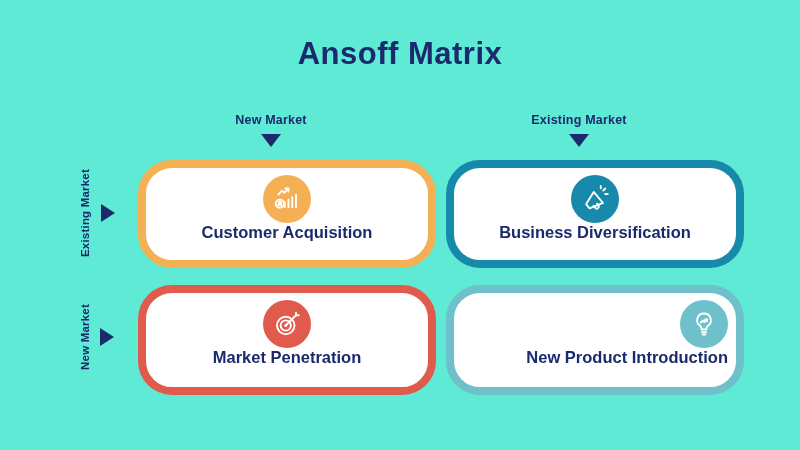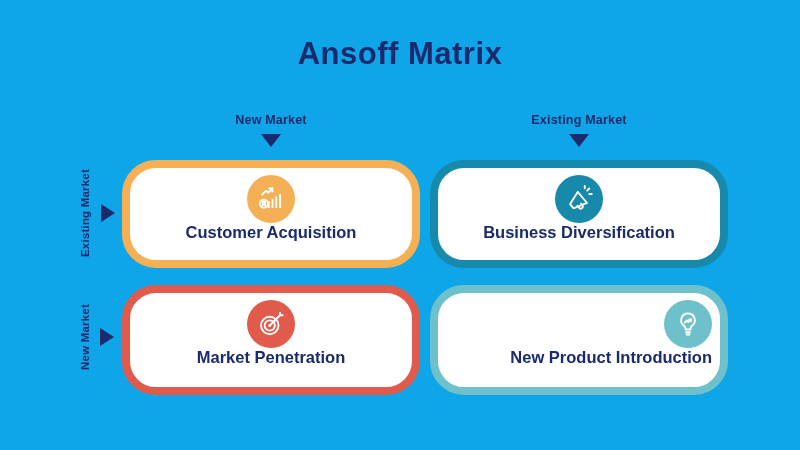--- a/index.html
+++ b/index.html
@@ -1,17 +1,17 @@
 <!DOCTYPE html>
 <html><head>
 <meta charset="utf-8">
 <style>
   html,body{margin:0;padding:0;background:#fff;}
   .slide{
-    position:relative;width:800px;height:450px;background:#0ea5e9;overflow:hidden;
+    position:relative;width:800px;height:450px;background:#5eead4;overflow:hidden;
     font-family:"Liberation Sans",sans-serif;
     --navy:#1A2A6C;
   }
   .title{
     position:absolute;top:36px;left:0;width:100%;text-align:center;
     font-size:31px;font-weight:bold;color:var(--navy);letter-spacing:.5px;margin:0;
   }
   
   .col-header{position:absolute;top:110px;width:298px;text-align:center;}
   .col-header .lbl{font-size:12.5px;font-weight:bold;color:var(--navy);letter-spacing:.2px;}
@@ -35,20 +35,21 @@
     border-left:14px solid var(--navy);
   }
   .tr1{left:101px;top:204px;}
   .tr2{left:100px;top:328px;}
   
   .card{
     position:absolute;width:298px;box-sizing:border-box;background:#fff;
     border:8px solid #ccc;border-radius:34px;
     display:flex;flex-direction:column;align-items:center;justify-content:space-between;
     padding:7px 8px 30px;
+    margin-left:16px;
   }
   .c1{left:122px;top:160px;height:108px;}
   .c2{left:430px;top:160px;height:108px;}
   .c3{left:122px;top:285px;height:110px;}
   .c4{left:430px;top:285px;height:110px;}
   .icon-circle{
     width:48px;height:48px;border-radius:50%;
     display:flex;align-items:center;justify-content:center;flex:0 0 auto;
   }
   .icon-circle svg{display:block;}

